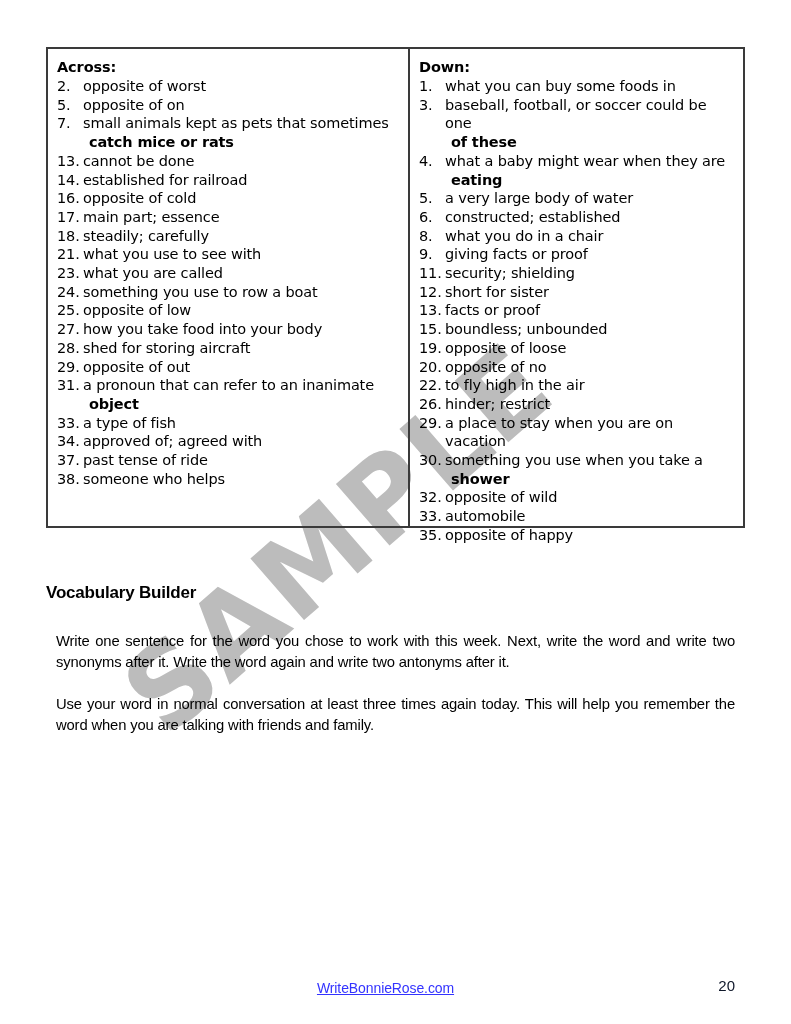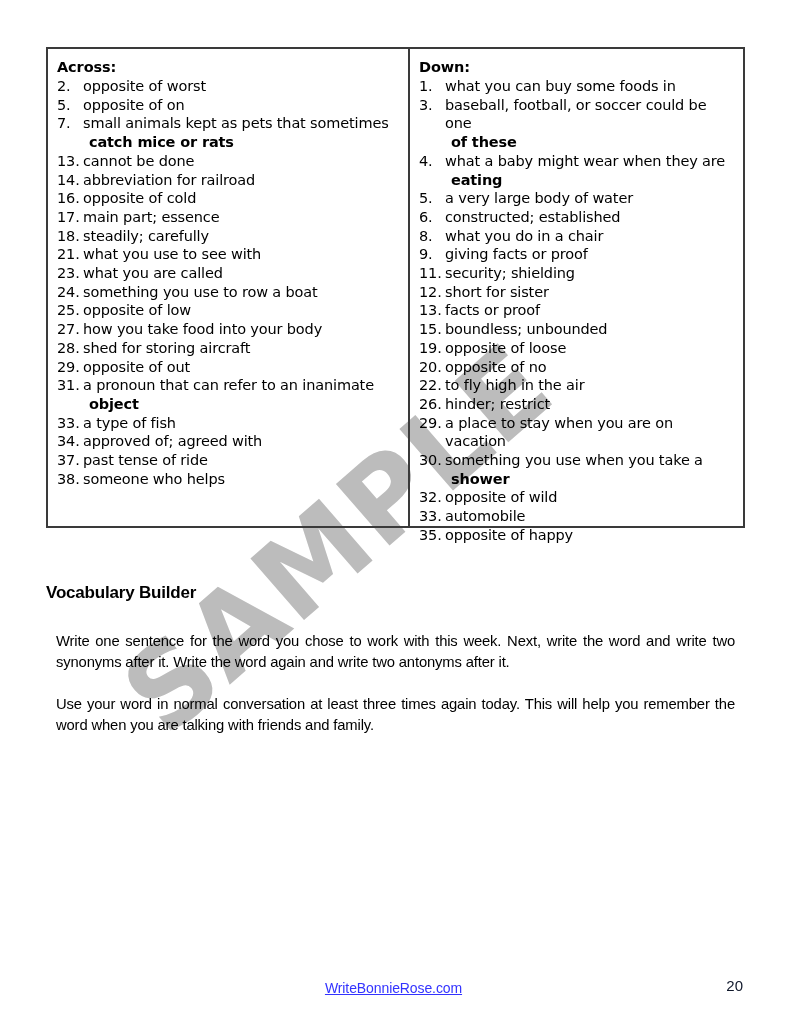--- a/index.html
+++ b/index.html
@@ -122,21 +122,21 @@
     letter-spacing: -0.15px;
     text-align: justify;
     margin: 10px;
   }
   #para-1 { margin-top: 28px; }
   #para-2 { margin-top: 21px; }
 
   
   #footer {
     position: absolute;
-    left: 44px;
+    left: 36px;
     top: 980px;
     width: 699px;
     z-index: 2;
     height: 24px;
   }
   #footer-link {
     position: absolute;
     left: 0;
     right: 0;
     top: 0;
@@ -179,21 +179,21 @@
         <li>
           <span class="clue-num">7.</span>
           <span class="clue-text">small animals kept as pets that sometimes<span class="cont">catch mice or rats</span></span>
         </li>
         <li>
           <span class="clue-num">13.</span>
           <span class="clue-text">cannot be done</span>
         </li>
         <li>
           <span class="clue-num">14.</span>
-          <span class="clue-text">abbreviation for railroad</span>
+          <span class="clue-text">established for railroad</span>
         </li>
         <li>
           <span class="clue-num">16.</span>
           <span class="clue-text">opposite of cold</span>
         </li>
         <li>
           <span class="clue-num">17.</span>
           <span class="clue-text">main part; essence</span>
         </li>
         <li>

